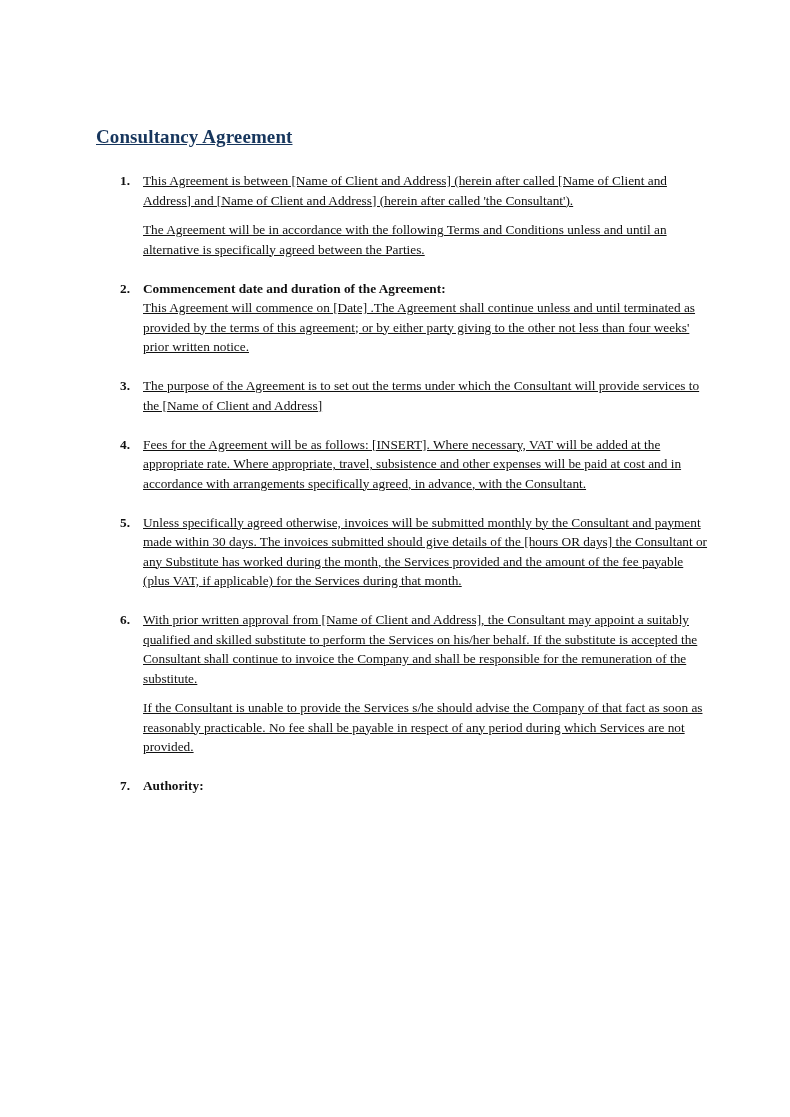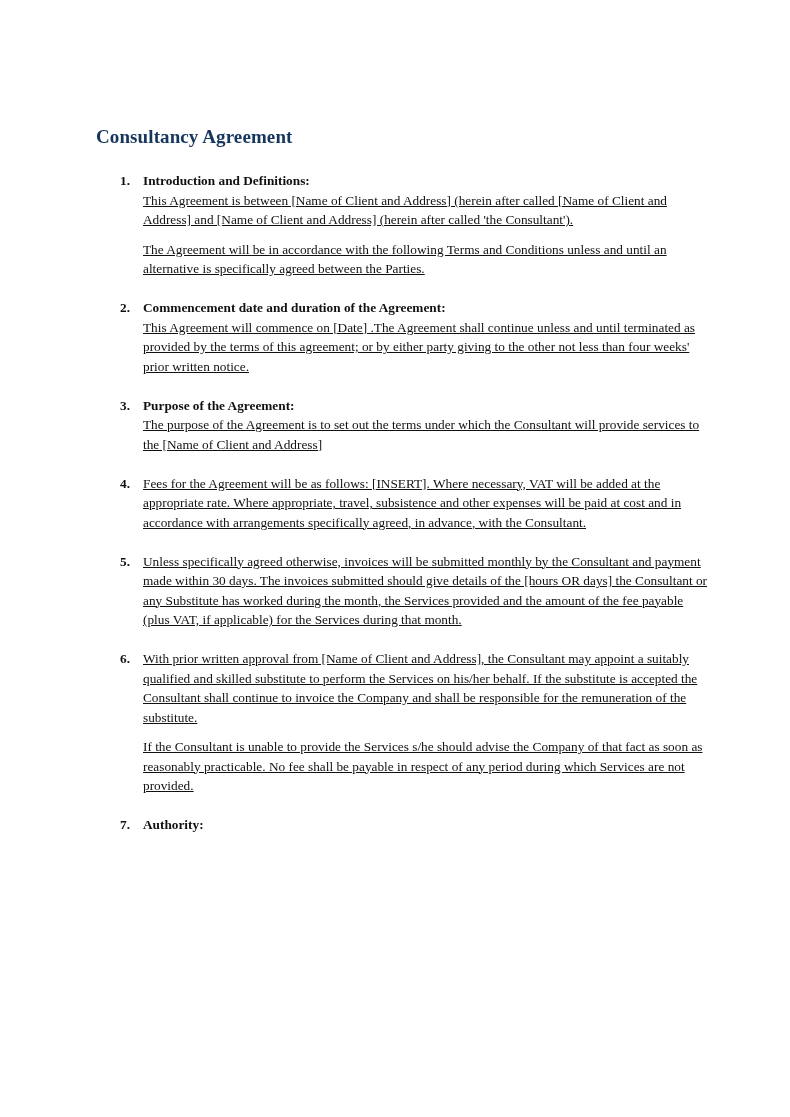--- a/index.html
+++ b/index.html
@@ -24,20 +24,21 @@
     }
     .doc-title {
       position: absolute;
       left: 96px;
       top: 126px;
       margin: 0;
       font-size: 19px;
       font-weight: bold;
       color: #17365d;
       letter-spacing: 0.1px;
+      text-decoration: underline;
     }
     .sections {
       position: absolute;
       left: 118px;
       top: 171px;
       width: 590px;
       margin: 0;
       padding: 0;
       list-style: none;
     }
@@ -68,34 +69,32 @@
   </style>
 </head>
 <body>
 
 <div class="page">
   <h1 class="doc-title">Consultancy Agreement</h1>
 
   <ol class="sections">
     <li class="section">
       <span class="section-num">1.</span>
-      <span class="section-heading">Introduction and Definitions:</span>
       <p class="para">This Agreement is between [Name of Client and Address] (herein after called [Name of Client and Address] and [Name of Client and Address] (herein after called 'the Consultant').</p>
       <p class="para">The Agreement will be in accordance with the following Terms and Conditions unless and until an alternative is specifically agreed between the Parties.</p>
     </li>
 
     <li class="section">
       <span class="section-num">2.</span>
       <span class="section-heading">Commencement date and duration of the Agreement:</span>
       <p class="para">This Agreement will commence on [Date] .The Agreement shall continue unless and until terminated as provided by the terms of this agreement; or by either party giving to the other not less than four weeks' prior written notice.</p>
     </li>
 
     <li class="section">
       <span class="section-num">3.</span>
-      <span class="section-heading">Purpose of the Agreement:</span>
       <p class="para">The purpose of the Agreement is to set out the terms under which the Consultant will provide services to the [Name of Client and Address]</p>
     </li>
 
     <li class="section">
       <span class="section-num">4.</span>
       <p class="para">Fees for the Agreement will be as follows: [INSERT]. Where necessary, VAT will be added at the appropriate rate. Where appropriate, travel, subsistence and other expenses will be paid at cost and in accordance with arrangements specifically agreed, in advance, with the Consultant.</p>
     </li>
 
     <li class="section">
       <span class="section-num">5.</span>

